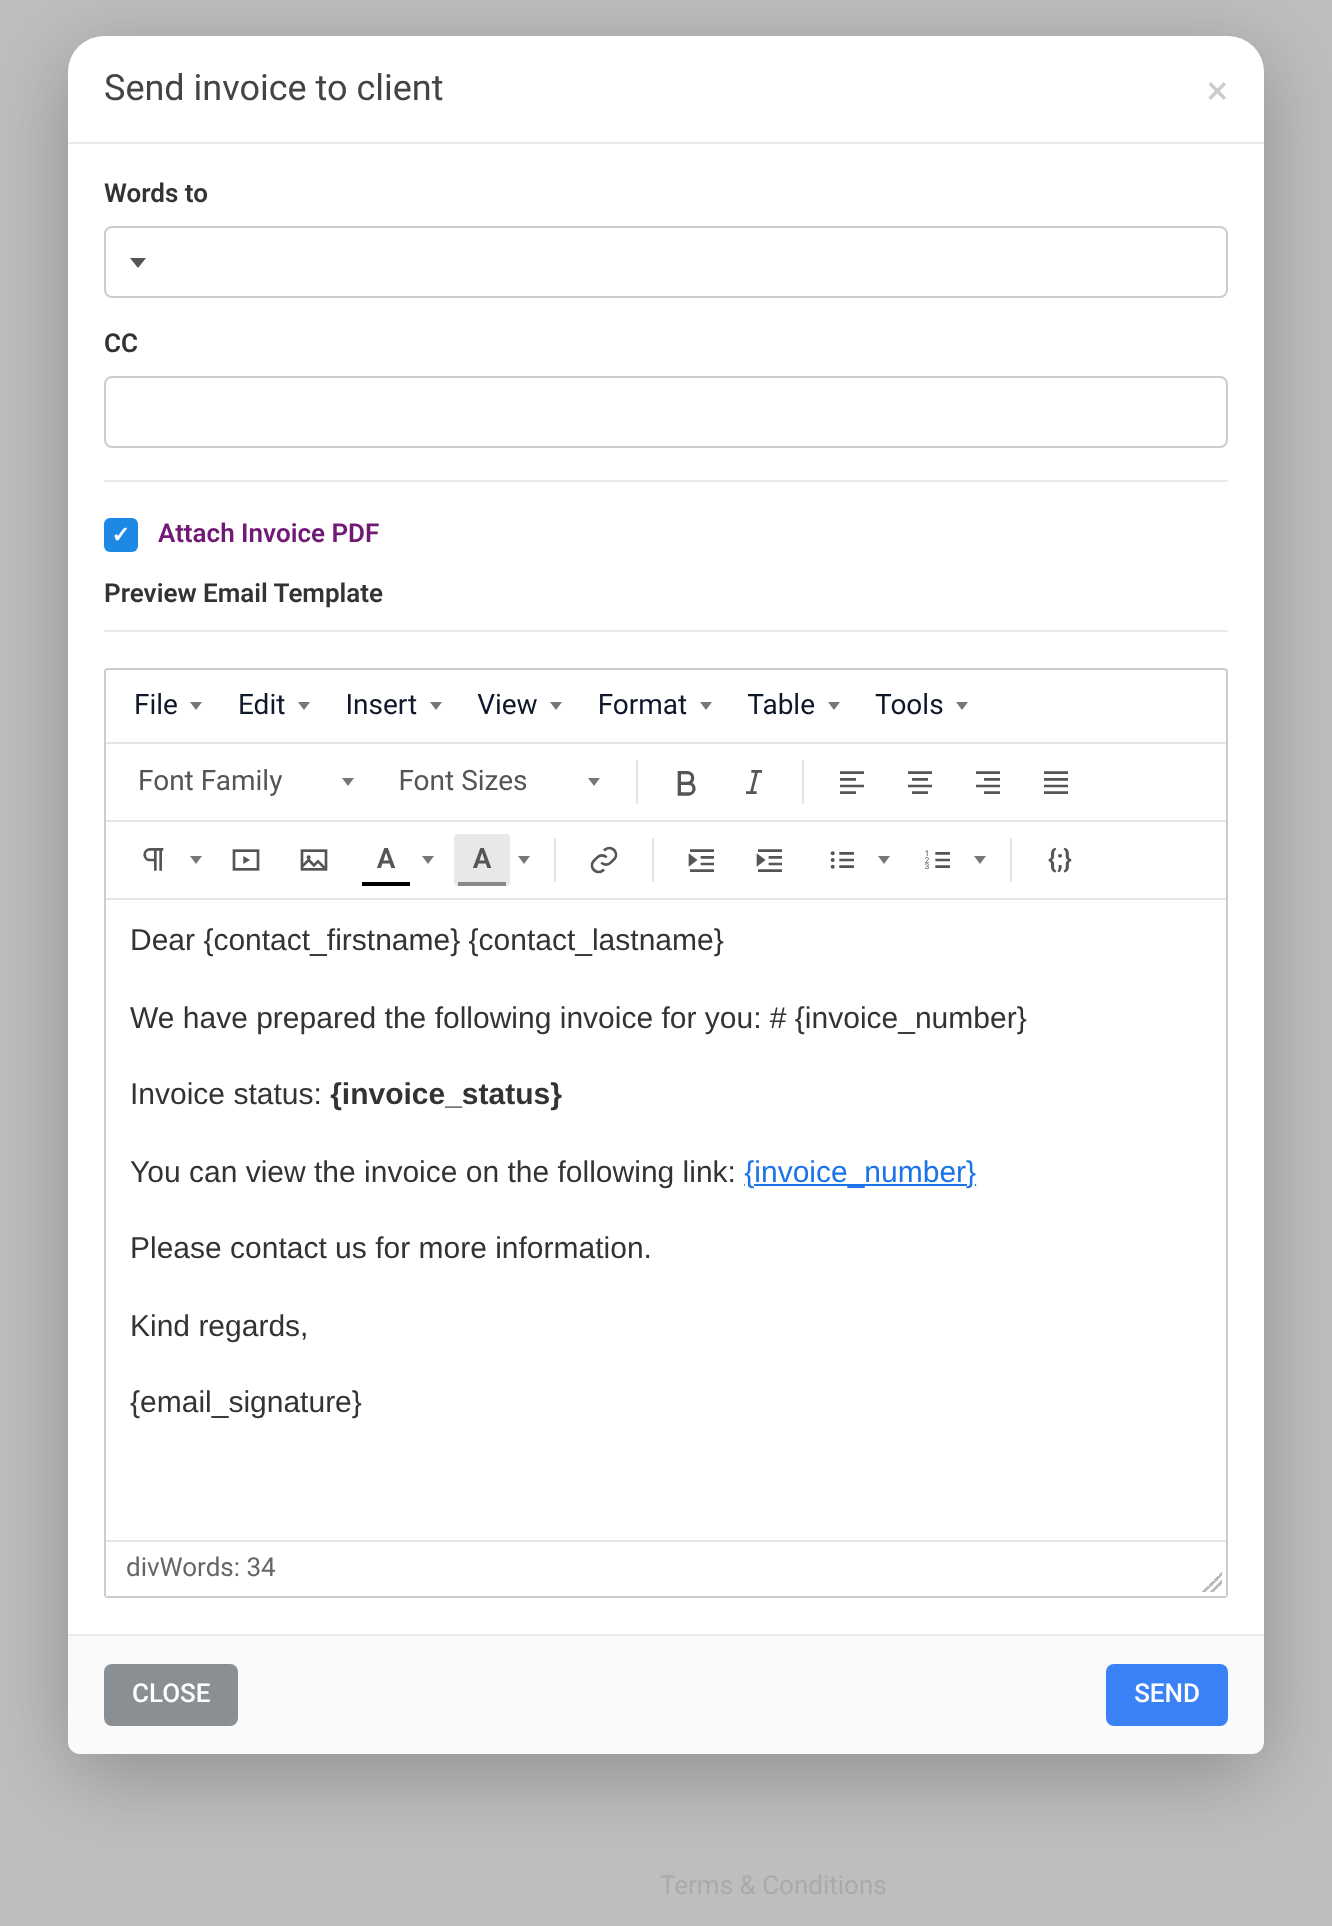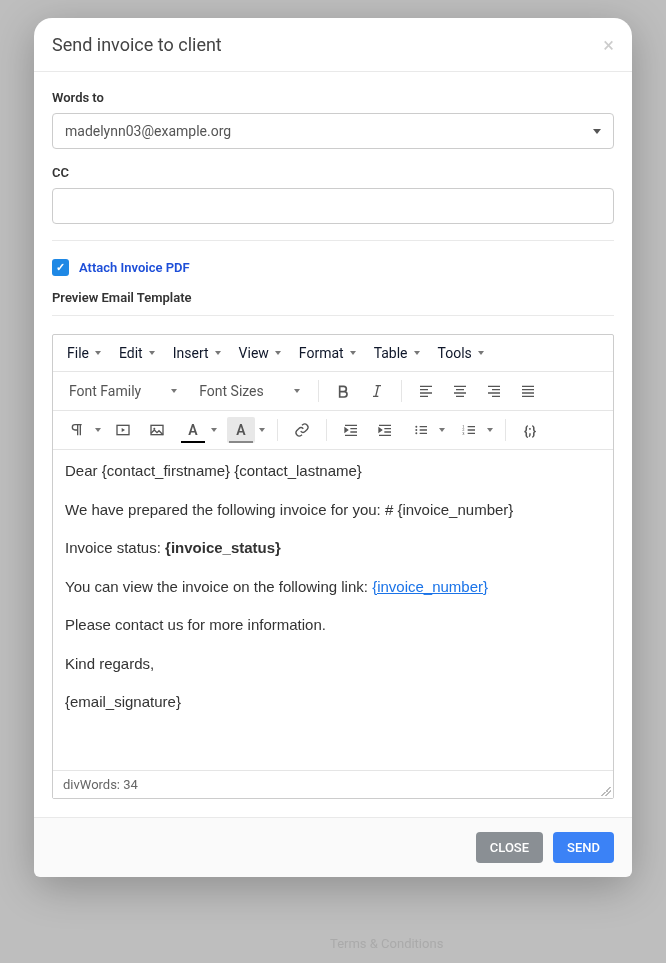--- a/index.html
+++ b/index.html
@@ -99,21 +99,21 @@
     background: #1e88e5;
     border-radius: 3px;
     display: flex;
     align-items: center;
     justify-content: center;
     color: #fff;
     font-size: 11px;
     font-weight: bold;
     cursor: pointer;
   }
-  .check-label { font-size: 13px; font-weight: 600; color: #1d4ed8; text-align: center; }
+  .check-label { font-size: 13px; font-weight: 600; color: #701a75; text-align: center; }
   .preview-label {
     font-size: 13px;
     font-weight: 600;
     color: #333;
     margin-bottom: 5px;
   }
 
   .editor {
     border: 1px solid #ccc;
     border-radius: 2px;
@@ -198,21 +198,21 @@
     width: 10px;
     height: 10px;
     background:
       linear-gradient(135deg, transparent 0 50%, #bbb 50% 60%, transparent 60% 70%, #bbb 70% 80%, transparent 80%);
   }
 
   .modal-footer {
     border-top: 1px solid #e9e9e9;
     padding: 14px 18px;
     display: flex;
-    justify-content: flex-end;
+    justify-content: space-between;
     gap: 10px;
     background: #fafafa;
     border-radius: 0 0 6px 6px;
   }
   .btn {
     padding: 8px 14px;
     border-radius: 4px;
     font-size: 13px;
     font-weight: 500;
     border: none;
@@ -247,21 +247,20 @@
   <div class="modal-header">
     <div class="modal-title">Send invoice to client</div>
     <div class="modal-close">×</div>
   </div>
 
   <div class="modal-body">
 
     <div class="field-group">
       <label class="field-label">Words to</label>
       <div class="select-wrap">
-        <span class="select-value">madelynn03@example.org</span>
         <span class="caret-down"></span>
       </div>
     </div>
 
     <div class="field-group">
       <label class="field-label">CC</label>
       <input type="text" class="text-input" value="" style="">
     </div>
 
     <hr class="divider">

